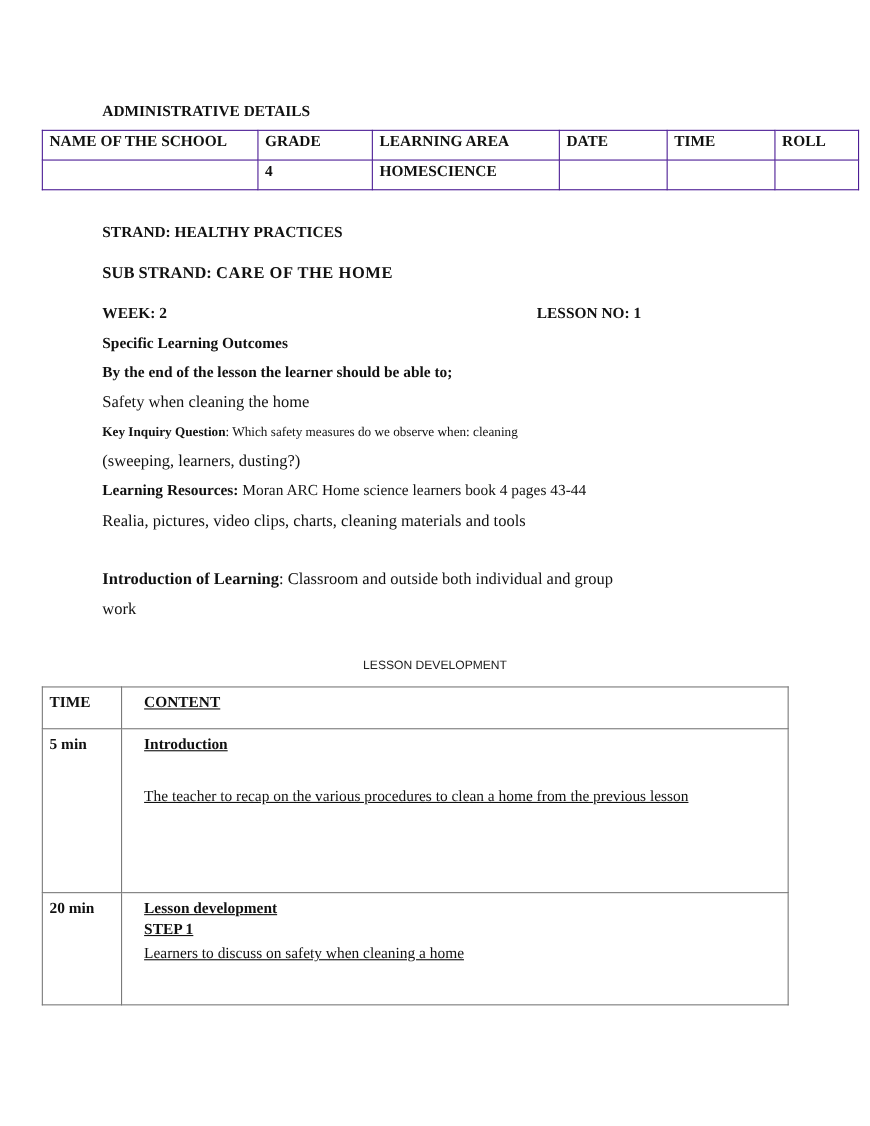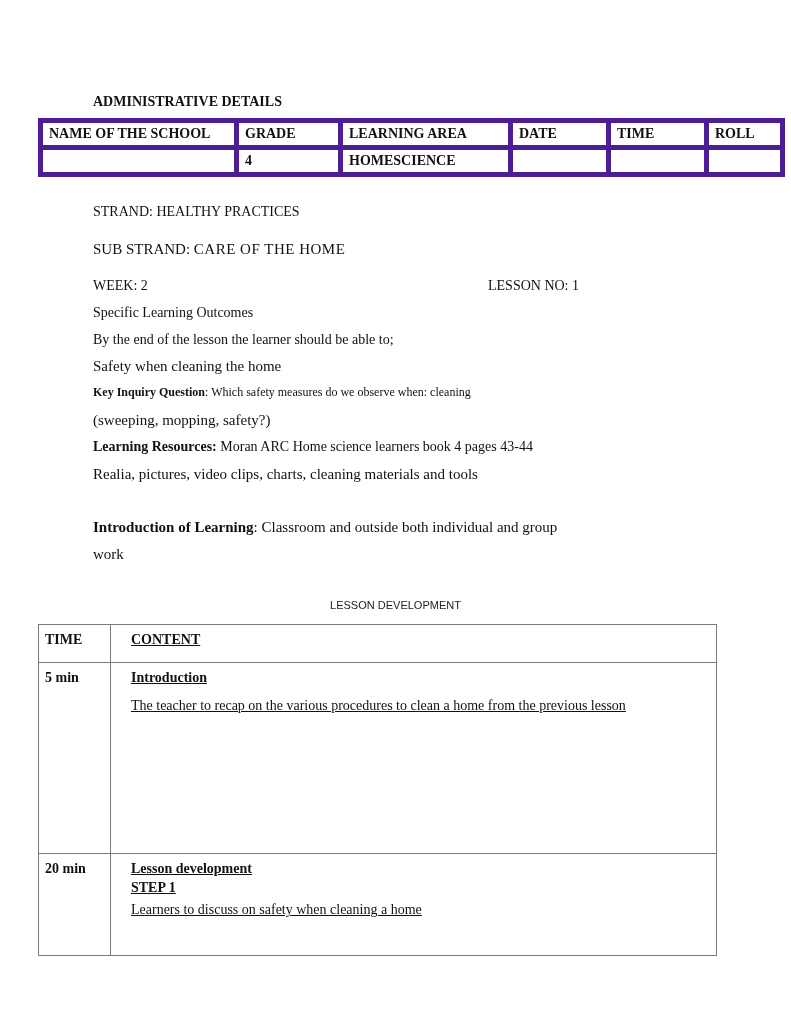--- a/index.html
+++ b/index.html
@@ -9,36 +9,36 @@
     }
     body {
       width: 791px;
       height: 1024px;
       position: relative;
       overflow: hidden;
       font-family: "Liberation Serif", serif;
       color: #111111;
     }
     .abs { position: absolute; }
-    .bold { font-weight: normal; }
+    .bold { font-weight: bold; }
 
     .admin-title {
       left: 93px; top: 94px;
       font-size: 14px; font-weight: bold;
     }
 
     table.admin {
       position: absolute;
       left: 38px; top: 118px;
       border-collapse: collapse;
       font-size: 14px;
       font-weight: bold;
     }
     table.admin td {
-      border: 5px solid #4c1d95;
+      border: 1px solid #4c1d95;
       height: 27px;
       padding: 0 6px;
       vertical-align: top;
       padding-top: 3px;
       box-sizing: border-box;
     }
 
     .line {
       left: 93px;
       font-size: 14px;
@@ -113,45 +113,45 @@
 <div class="abs line bold" style="top:278px">WEEK: 2</div>
 <div class="abs line bold" style="top:278px; left:488px">LESSON NO: 1</div>
 
 <div class="abs line bold" style="top:305px">Specific Learning Outcomes</div>
 <div class="abs line bold" style="top:332px">By the end of the lesson the learner should be able to;</div>
 <div class="abs line" style="top:358px; font-size:15px">Safety when cleaning the home</div>
 
 <div class="abs line" style="top:385px; font-size:12px">
   <span class="k">Key Inquiry Question</span><span>: Which safety measures do we observe when: cleaning</span>
 </div>
-<div class="abs line" style="top:412px; font-size:15px">(sweeping, mopping, safety?)</div>
+<div class="abs line" style="top:412px; font-size:15px">(sweeping, learners, dusting?)</div>
 
 <div class="abs line" style="top:439px">
   <span class="k">Learning Resources:</span><span> Moran ARC Home science learners book 4 pages 43-44</span>
 </div>
 <div class="abs line" style="top:466px; font-size:15px">Realia, pictures, video clips, charts, cleaning materials and tools</div>
 
 <div class="abs line" style="top:519px; font-size:15px">
   <span class="k">Introduction of Learning</span><span>:  Classroom and outside both individual and group</span>
 </div>
 <div class="abs line" style="top:546px; font-size:15px">work</div>
 
 <div class="abs ld-title">LESSON DEVELOPMENT</div>
 
 <table class="lesson">
   <tbody>
       <tr style="height:38px">
     <td class="time-col">TIME</td>
     <td class="content-col p-bold">CONTENT</td>
   </tr>
-  <tr style="height:191px">
+  <tr style="height:149px">
     <td class="time-col">5 min</td>
     <td class="content-col">
       <div class="p-bold">Introduction</div>
-      <div class="cell-text" style="margin-top:6px; padding-right:30px">The teacher to recap on the various procedures to clean a home from the previous lesson</div>
+      <div class="cell-text" style="margin-top:25px; padding-right:30px">The teacher to recap on the various procedures to clean a home from the previous lesson</div>
     </td>
   </tr>
   <tr style="height:102px">
     <td class="time-col">20 min</td>
     <td class="content-col">
       <div class="p-bold">Lesson development</div>
       <div class="p-bold" style="margin-top:3px">STEP 1</div>
       <div style="margin-top:6px">Learners to discuss on safety when cleaning a home</div>
     </td>
   </tr>

